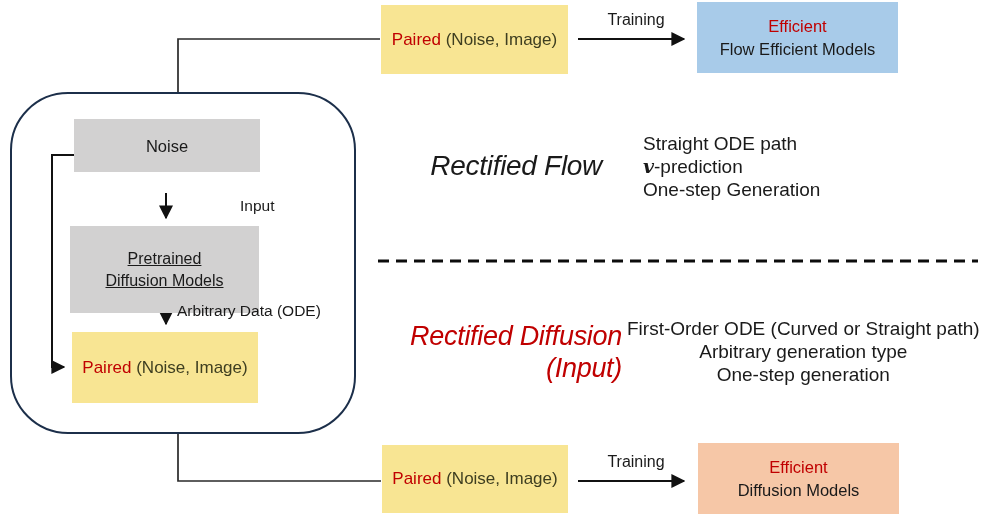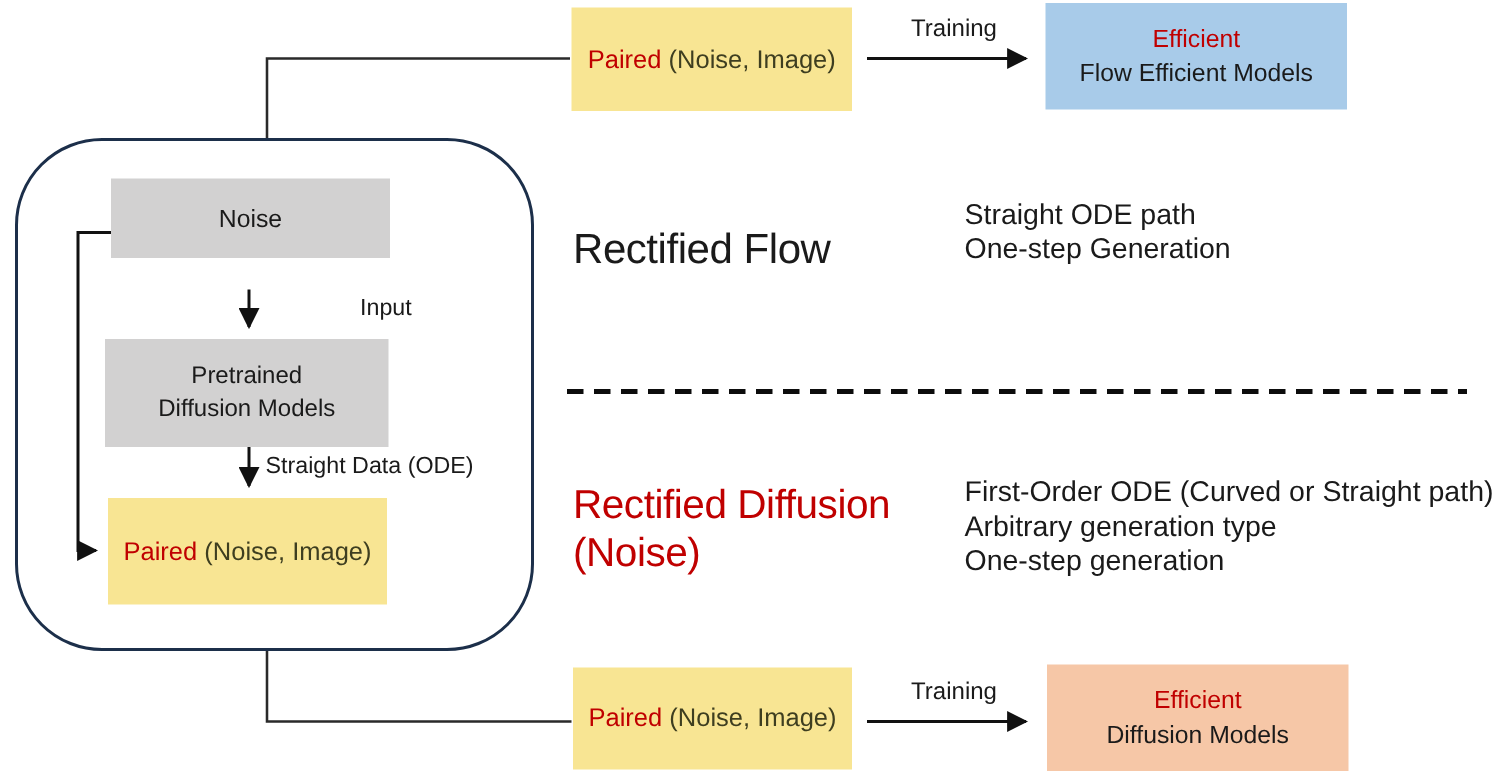--- a/index.html
+++ b/index.html
@@ -17,38 +17,38 @@
     position:absolute;display:flex;flex-direction:column;justify-content:center;align-items:center;
     text-align:center;z-index:3;
   }
   .gbox{background:var(--gray,#D2D1D1);font-size:16.5px;line-height:22px;}
   .ybox{background:var(--yellow,#F8E593);font-size:17px;}
   .bbox{background:var(--blue,#A8CBE9);font-size:16.5px;line-height:23px;}
   .obox{background:var(--orange,#F6C7A7);font-size:16.5px;line-height:23px;}
   .red{color:var(--red,#C00000);}
   .olive{color:var(--olive,#3E3E20);}
   .lbl{position:absolute;font-size:15.5px;white-space:nowrap;z-index:3;}
-  .title{position:absolute;text-align:left;z-index:3;}
+  .title{position:absolute;text-align:right;z-index:3;font-style:italic;}
   .title.rf{left:382px;top:150px;width:220px;font-size:28px;letter-spacing:-0.3px;}
   .title.rd{left:382px;top:320px;width:240px;font-size:27px;line-height:32px;color:var(--red,#C00000);letter-spacing:-0.3px;}
   .features{position:absolute;font-size:19px;line-height:23px;white-space:nowrap;z-index:3;}
   .math-v{font-family:"DejaVu Serif",serif;font-style:italic;font-weight:bold;}
   .noise-box{left:74px;top:119px;width:186px;height:53px;}
-  .pretrained-box{left:70px;top:226px;width:189px;height:72px;font-size:16px;}
+  .pretrained-box{left:70px;top:226px;width:189px;height:87px;font-size:16px;text-decoration:underline;}
   .paired-inner{left:72px;top:332px;width:186px;height:71px;}
   .paired-top{left:381px;top:5px;width:187px;height:69px;}
   .paired-bottom{left:382px;top:445px;width:186px;height:68px;}
   .flow-box{left:697px;top:2px;width:201px;height:71px;}
   .diff-box{left:698px;top:443px;width:201px;height:71px;}
   .input-lbl{left:240px;top:197px;}
   .gen-lbl{left:177px;top:302px;}
   .training-top{left:596px;top:11px;width:80px;text-align:center;font-size:16px;}
   .training-bottom{left:596px;top:453px;width:80px;text-align:center;font-size:16px;}
   .rf-features{left:643px;top:132px;}
-  .rd-features{left:643px;top:317px;}
+  .rd-features{left:627px;top:317px;text-align:center;}
 </style>
 </head>
 <body>
 
 <div class="canvas">
 
   <svg class="connectors" viewBox="0 0 1000 520">
     <defs>
       <marker id="ah" viewBox="0 0 10 10" refX="9" refY="5" markerWidth="7" markerHeight="7" orient="auto">
         <path d="M0 0 L10 5 L0 10 z" fill="#111"></path>
@@ -67,43 +67,44 @@
   <div class="pipeline-rect"></div>
 
   <div class="box gbox noise-box">
     <span>Noise</span>
   </div>
   <div class="lbl input-lbl">Input</div>
   <div class="box gbox pretrained-box">
     <span>Pretrained</span>
     <span>Diffusion Models</span>
   </div>
-  <div class="lbl gen-lbl">Straight Data (ODE)</div>
+  <div class="lbl gen-lbl">Arbitrary Data (ODE)</div>
   <div class="box ybox paired-inner">
     <span><span class="red">Paired</span><span class="olive"> (Noise, Image)</span></span>
   </div>
 
   <div class="box ybox paired-top">
     <span><span class="red">Paired</span><span class="olive"> (Noise, Image)</span></span>
   </div>
   <div class="lbl training-top">Training</div>
   <div class="box bbox flow-box">
     <span class="red">Efficient</span>
     <span>Flow Efficient Models</span>
   </div>
 
   <div class="title rf">Rectified Flow</div>
   <div class="features rf-features">
     <div>Straight ODE path</div>
+    <div><span class="math-v">v</span><span>-prediction</span></div>
     <div>One-step Generation</div>
   </div>
 
   <div class="title rd">
     <div>Rectified Diffusion</div>
-    <div>(Noise)</div>
+    <div>(Input)</div>
   </div>
   <div class="features rd-features">
     <div>First-Order ODE (Curved or Straight path)</div>
     <div>Arbitrary generation type</div>
     <div>One-step generation</div>
   </div>
 
   <div class="box ybox paired-bottom">
     <span><span class="red">Paired</span><span class="olive"> (Noise, Image)</span></span>
   </div>

